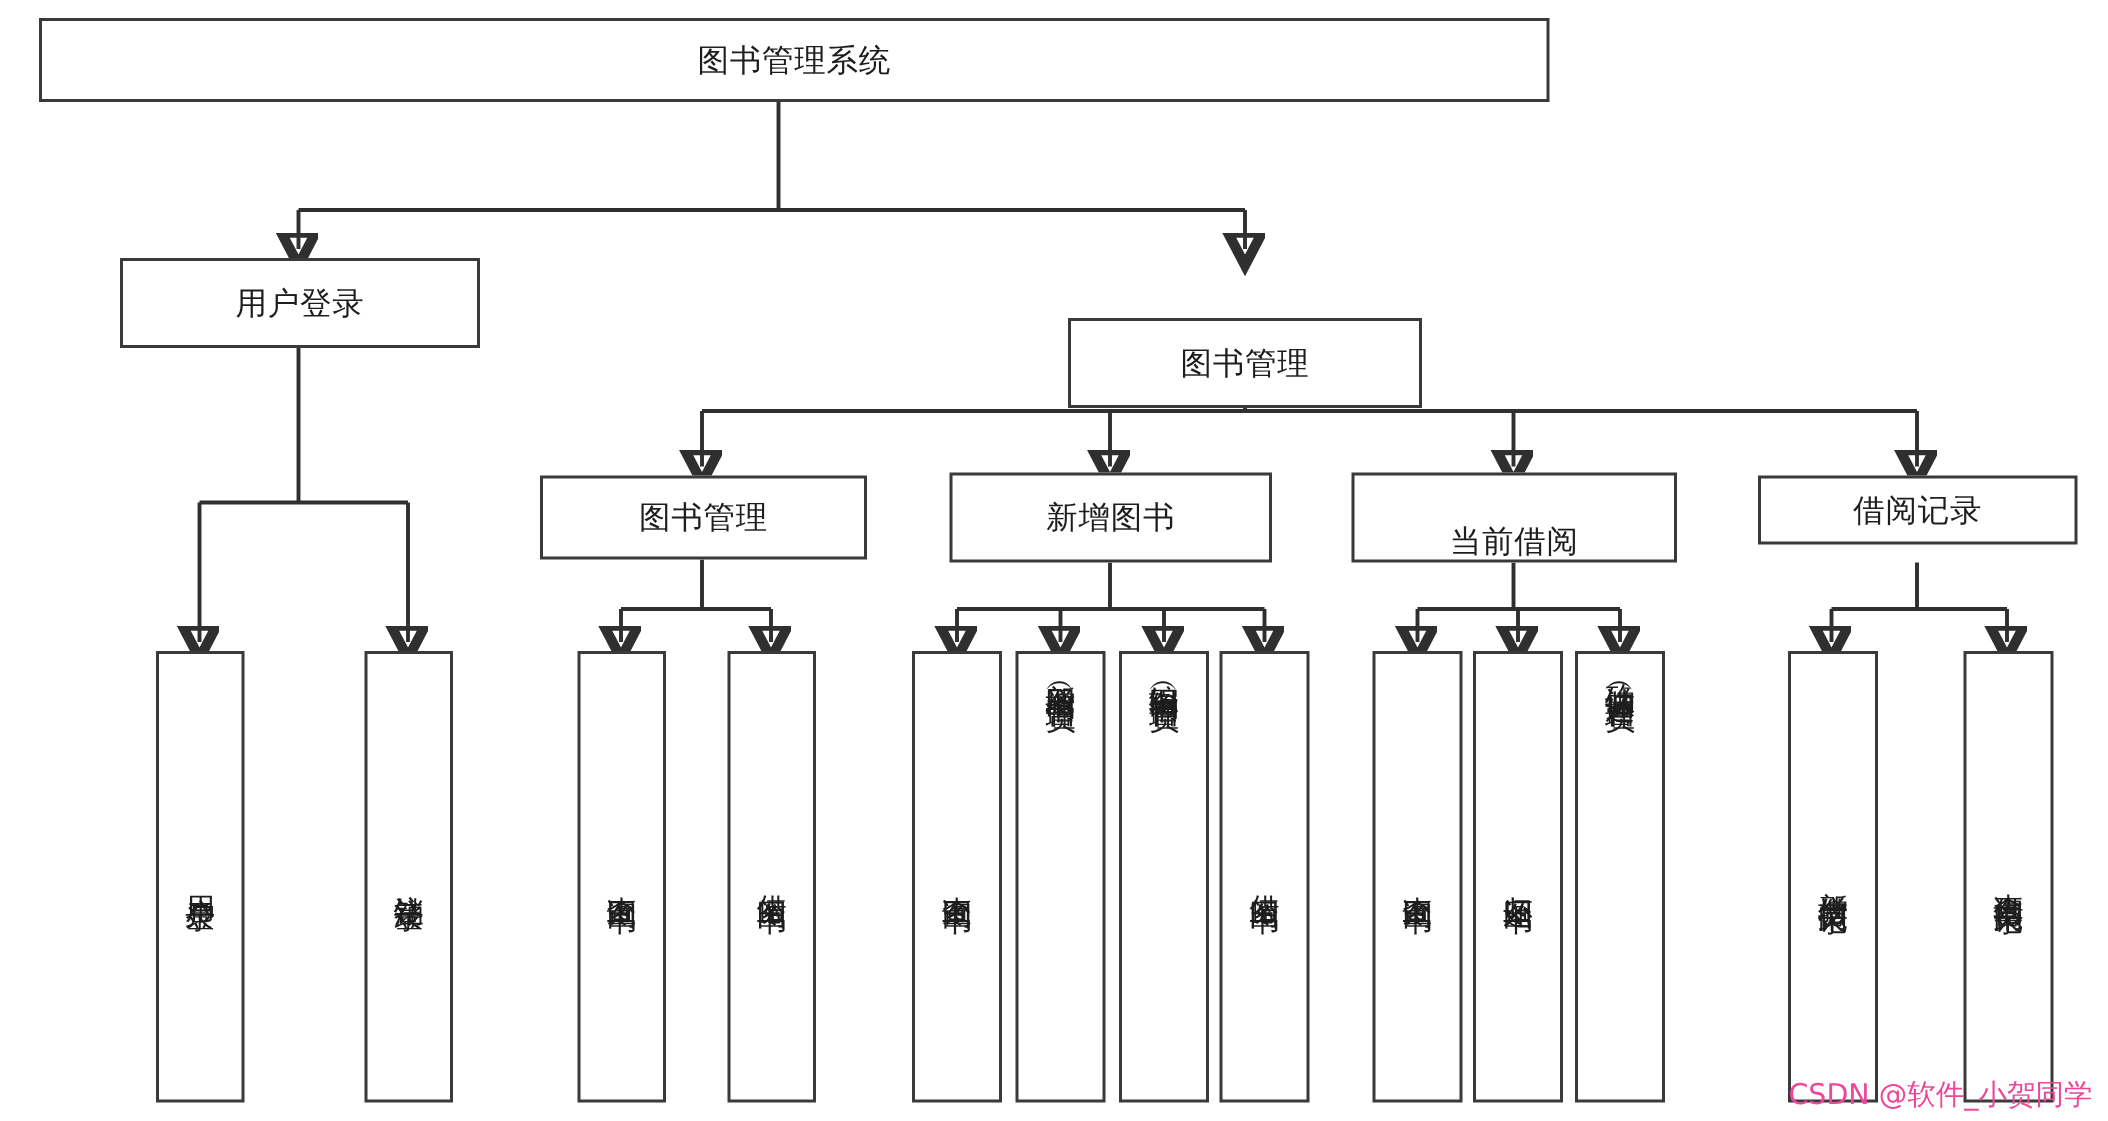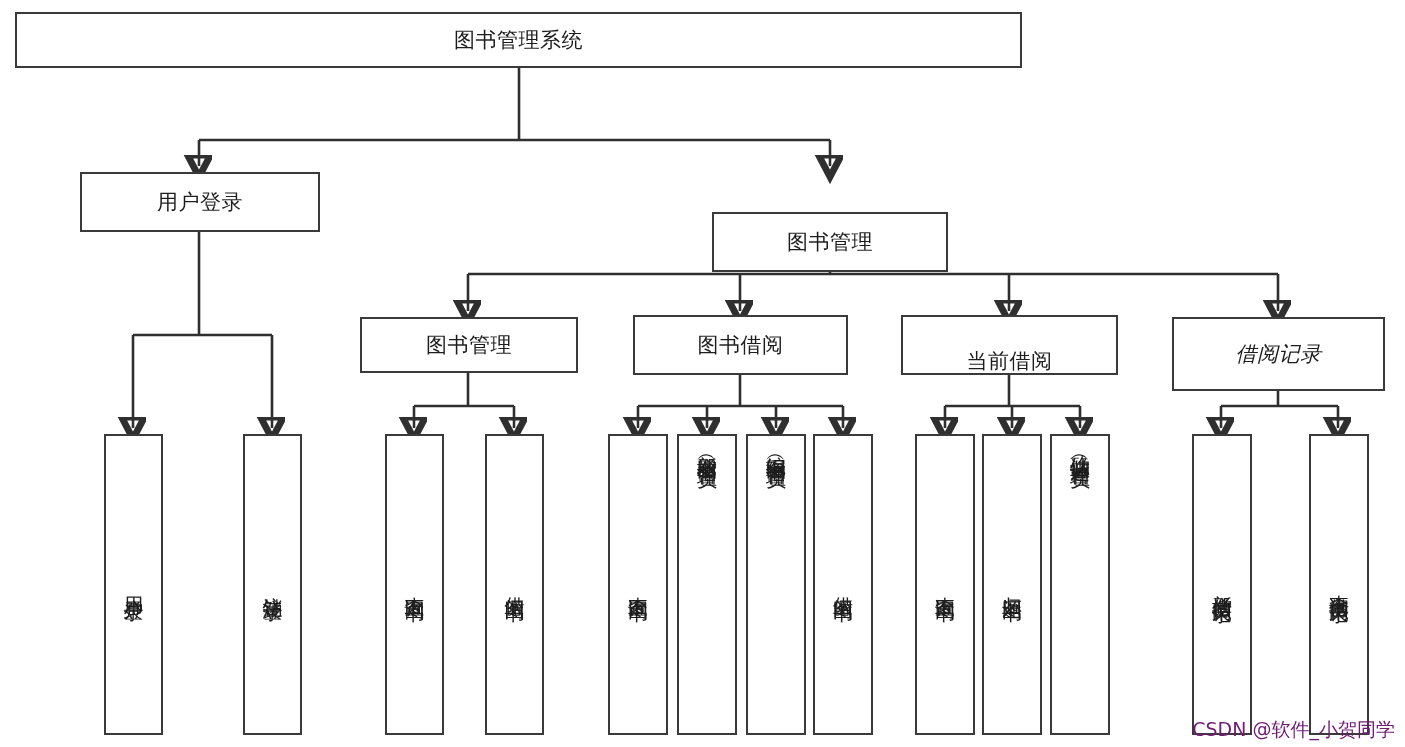--- a/index.html
+++ b/index.html
@@ -50,21 +50,21 @@
     white-space:nowrap;
   }
   .leaf.center .leaf-label{ padding-top:0; }
   .leaf.center{ align-items:center; }
 
   .watermark{
     position:absolute;
     right:10px;
     bottom:4px;
     font-size:19px;
-    color:#701a75;
+    color:#ec4899;
     white-space:nowrap;
     pointer-events:none;
   }
   svg.edges{position:absolute;left:0;top:0;width:1405px;height:747px;}
   svg.edges line, svg.edges path{stroke:#2f2f2f;stroke-width:2.6;fill:none;}
 </style>
 </head>
 <body>
 
 <div id="diagram">
@@ -110,41 +110,41 @@
     <line x1="945" y1="406" x2="945" y2="428" marker-end="url(#ah)"></line>
     <line x1="1012" y1="406" x2="1012" y2="428" marker-end="url(#ah)"></line>
     <line x1="1080" y1="406" x2="1080" y2="428" marker-end="url(#ah)"></line>
 
     <line x1="1278" y1="375" x2="1278" y2="406"></line>
     <line x1="1221" y1="406" x2="1338" y2="406"></line>
     <line x1="1221" y1="406" x2="1221" y2="428" marker-end="url(#ah)"></line>
     <line x1="1338" y1="406" x2="1338" y2="428" marker-end="url(#ah)"></line>
   </svg>
 
-  <div class="node" style="left:15px;top:12px;width:1007px;height:56px;">
+  <div class="node" style="left:26px;top:12px;width:1007px;height:56px;">
     <span class="node-label">图书管理系统</span>
   </div>
 
   <div class="node" style="left:80px;top:172px;width:240px;height:60px;">
     <span class="node-label">用户登录</span>
   </div>
   <div class="node" style="left:712px;top:172px;width:236px;height:60px;margin-top:40px;">
     <span class="node-label">图书管理</span>
   </div>
 
   <div class="node" style="left:360px;top:317px;width:218px;height:56px;">
     <span class="node-label">图书管理</span>
   </div>
   <div class="node" style="left:633px;top:315px;width:215px;height:60px;">
-    <span class="node-label">图书借阅</span>
+    <span class="node-label">新增图书</span>
   </div>
   <div class="node" style="left:901px;top:315px;width:217px;height:60px;align-items:flex-end;">
     <span class="node-label">当前借阅</span>
   </div>
-  <div class="node" style="left:1172px;top:317px;width:213px;height:74px;font-style:italic;">
+  <div class="node" style="left:1172px;top:317px;width:213px;height:46px;">
     <span class="node-label">借阅记录</span>
   </div>
 
   <div class="leaf center" style="left:104px;top:434px;width:59px;height:301px;">
     <span class="leaf-label">用户登录</span>
   </div>
   <div class="leaf center" style="left:243px;top:434px;width:59px;height:301px;">
     <span class="leaf-label">注销登录</span>
   </div>
 

